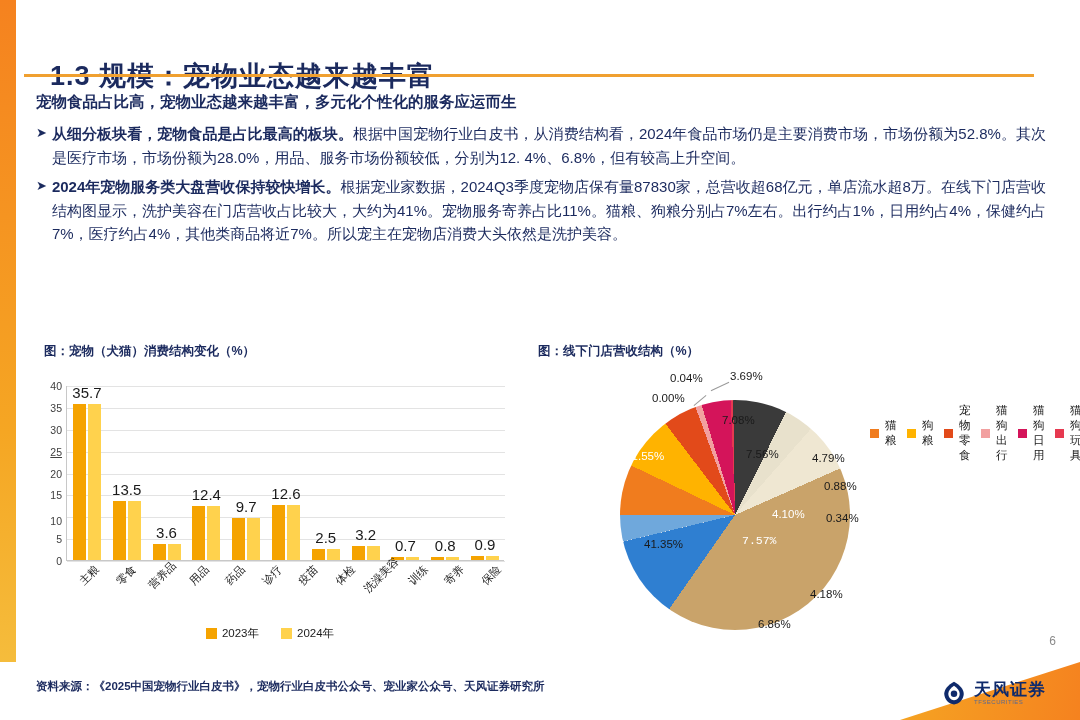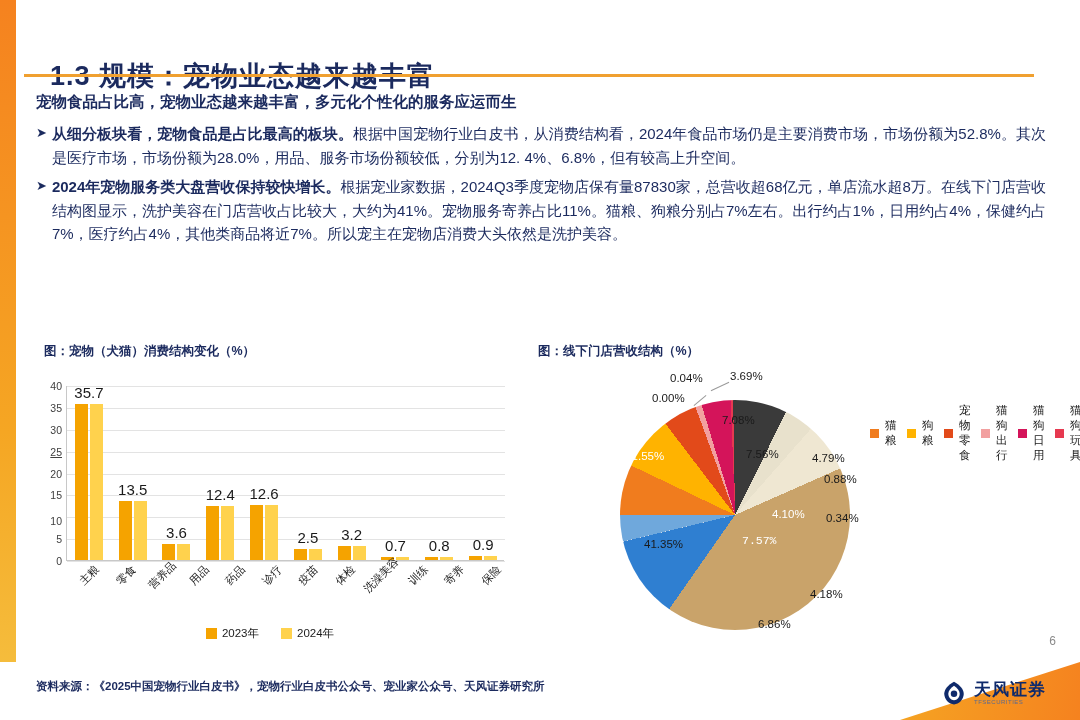--- a/index.html
+++ b/index.html
@@ -236,20 +236,25 @@
           <div class="bar y2023" style="height: 15.75px;"></div>
           <div class="bar y2024" style="height: 15.75px;"></div>
           <div class="vallabel" style="bottom: 18.75px;">3.6</div>
         </div>
         <div class="group">
           <div class="bar y2023" style="height: 54.25px;"></div>
           <div class="bar y2024" style="height: 54.25px;"></div>
           <div class="vallabel" style="bottom: 57.25px;">12.4</div>
         </div>
         <div class="group">
+          <div class="bar y2023" style="height: 42.4375px;"></div>
+          <div class="bar y2024" style="height: 42.4375px;"></div>
+          <div class="vallabel" style="bottom: 45.4375px;">9.7</div>
+        </div>
+        <div class="group">
           <div class="bar y2023" style="height: 55.125px;"></div>
           <div class="bar y2024" style="height: 55.125px;"></div>
           <div class="vallabel" style="bottom: 58.125px;">12.6</div>
         </div>
         <div class="group">
           <div class="bar y2023" style="height: 10.9375px;"></div>
           <div class="bar y2024" style="height: 10.9375px;"></div>
           <div class="vallabel" style="bottom: 13.9375px;">2.5</div>
         </div>
         <div class="group">
@@ -329,21 +334,21 @@
 
   <div class="pielab" style="left:110px; top:2px;">0.04%</div>
   <div class="pielab" style="left:92px; top:22px;">0.00%</div>
   <div class="pielab" style="left:170px; top:0px;">3.69%</div>
   <div class="leader" style="left:150px; top:16px; width:20px; height:1px; transform:rotate(-25deg);"></div>
   <div class="leader" style="left:132px; top:30px; width:16px; height:1px; transform:rotate(-40deg);"></div>
 
   <div class="pielab" style="left:162px; top:44px;">7.08%</div>
   <div class="pielab" style="left:186px; top:78px;">7.56%</div>
   <div class="pielab" style="left:252px; top:82px;">4.79%</div>
-  <div class="pielab" style="left:264px; top:103px;">0.88%</div>
+  <div class="pielab" style="left:264px; top:110px;">0.88%</div>
   <div class="pielab w" style="left:212px; top:138px;">4.10%</div>
   <div class="pielab" style="left:266px; top:142px;">0.34%</div>
   <div class="pielab w" style="left:182px; top:164px;font-family:Liberation Mono, monospace;">7.57%</div>
   <div class="pielab" style="left:250px; top:218px;">4.18%</div>
   <div class="pielab" style="left:198px; top:248px;">6.86%</div>
   <div class="pielab" style="left:84px; top:168px;">41.35%</div>
   <div class="pielab w" style="left:66px; top:80px;">11.55%</div>
 
   <div class="pie-legend" id="pie-legend">
       <div class="pl-item">

